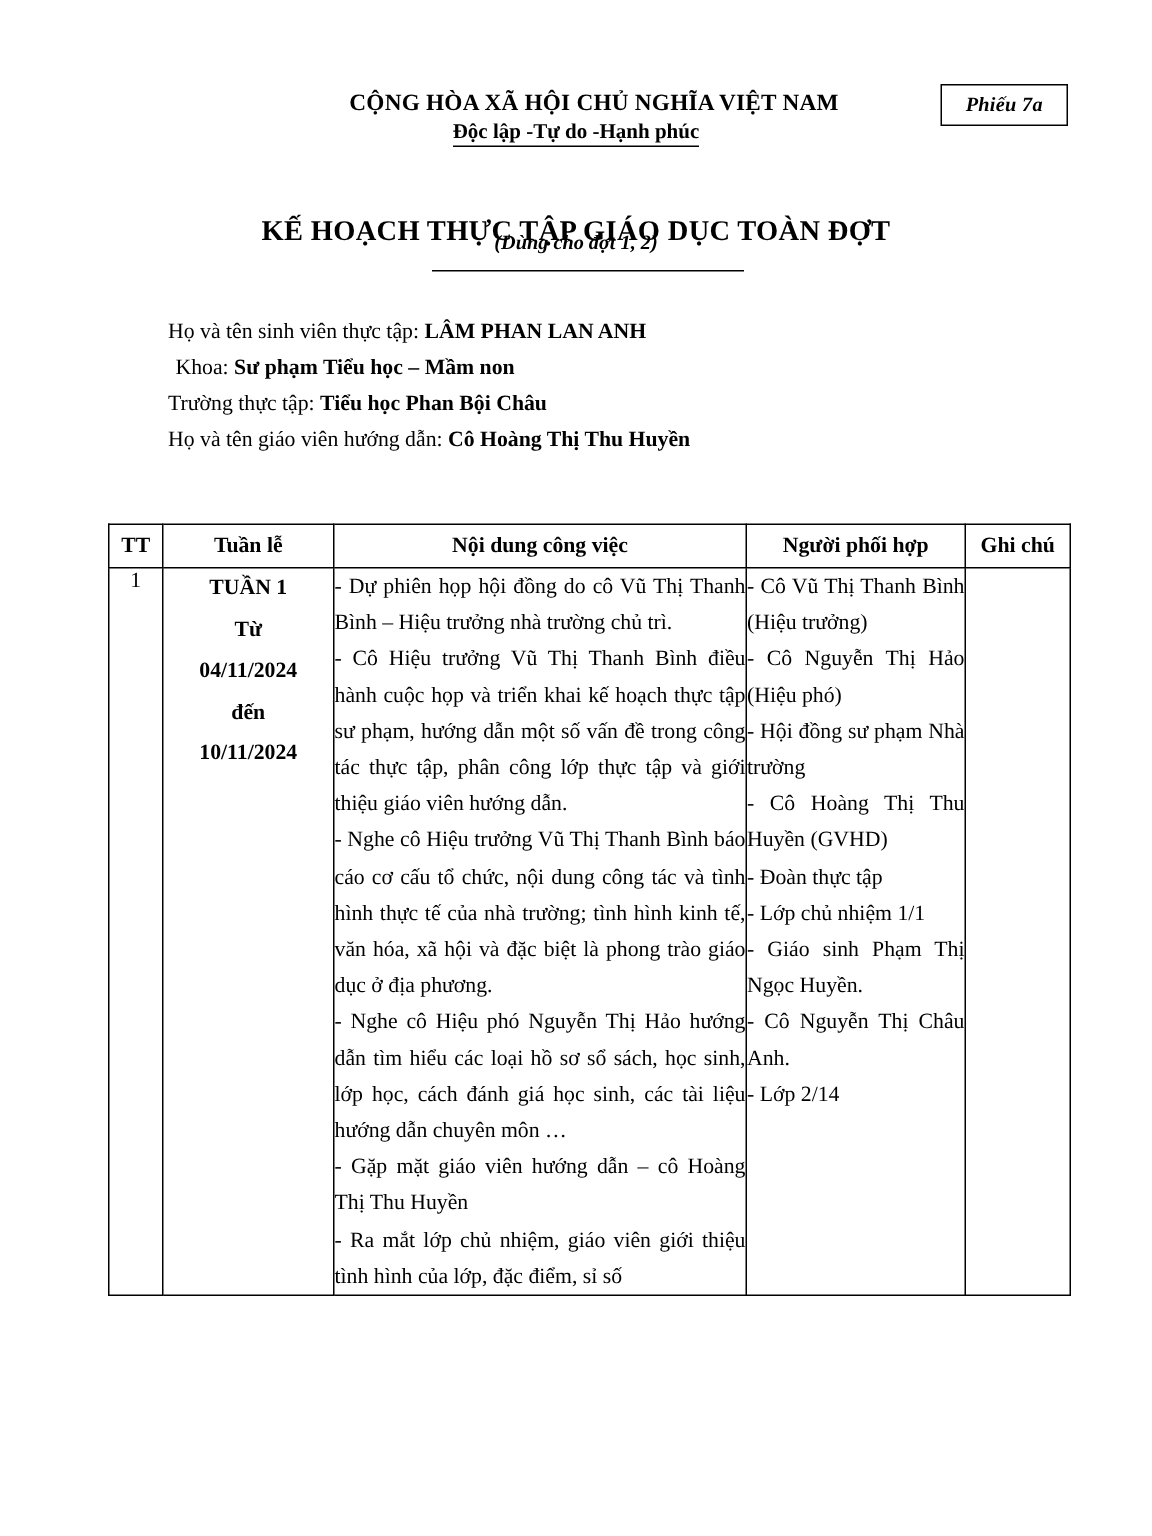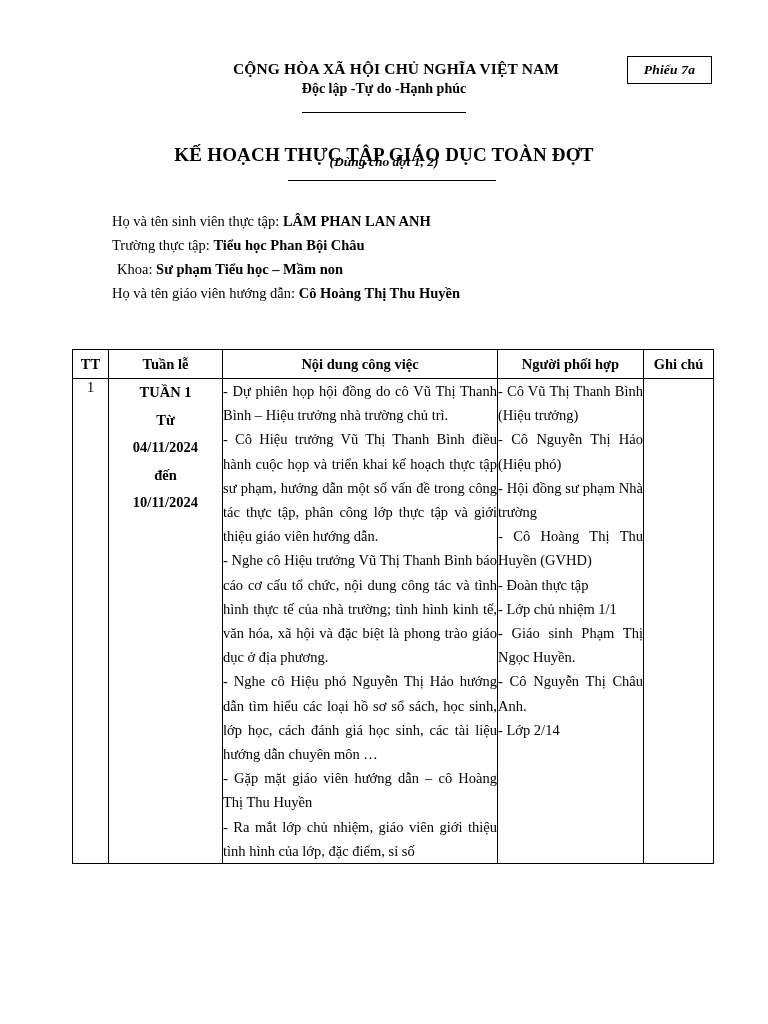--- a/index.html
+++ b/index.html
@@ -57,21 +57,21 @@
     position: absolute;
     left: 0;
     top: 81px;
     width: 768px;
     text-align: center;
     font-weight: bold;
     font-size: 14px;
   }
   .motto span {
     border-bottom: 1.2px solid #000;
-    padding-bottom: 16px;
+    padding-bottom: 1px;
   }
 
   
   .doc-title {
     position: absolute;
     left: 0;
     top: 144px;
     width: 768px;
     text-align: center;
     font-weight: bold;
@@ -194,27 +194,27 @@
 
   <div class="doc-title">KẾ HOẠCH THỰC TẬP GIÁO DỤC TOÀN ĐỢT</div>
   <div class="doc-subtitle">(Dùng cho đợt 1, 2)</div>
   <div class="rule"></div>
 
   <div class="info">
     <div class="info-row">
       <span>Họ và tên sinh viên thực tập:</span>
       <b>LÂM PHAN LAN ANH</b>
     </div>
+    <div class="info-row indent">
+      <span>Khoa:</span>
+      <b>Sư phạm Tiểu học – Mầm non</b>
+    </div>
     <div class="info-row">
       <span>Trường thực tập:</span>
       <b>Tiểu học Phan Bội Châu</b>
-    </div>
-    <div class="info-row indent">
-      <span>Khoa:</span>
-      <b>Sư phạm Tiểu học – Mầm non</b>
     </div>
     <div class="info-row">
       <span>Họ và tên giáo viên hướng dẫn:</span>
       <b>Cô Hoàng Thị Thu Huyền</b>
     </div>
   </div>
 
   <table class="tbl">
     <thead>
       <tr>

